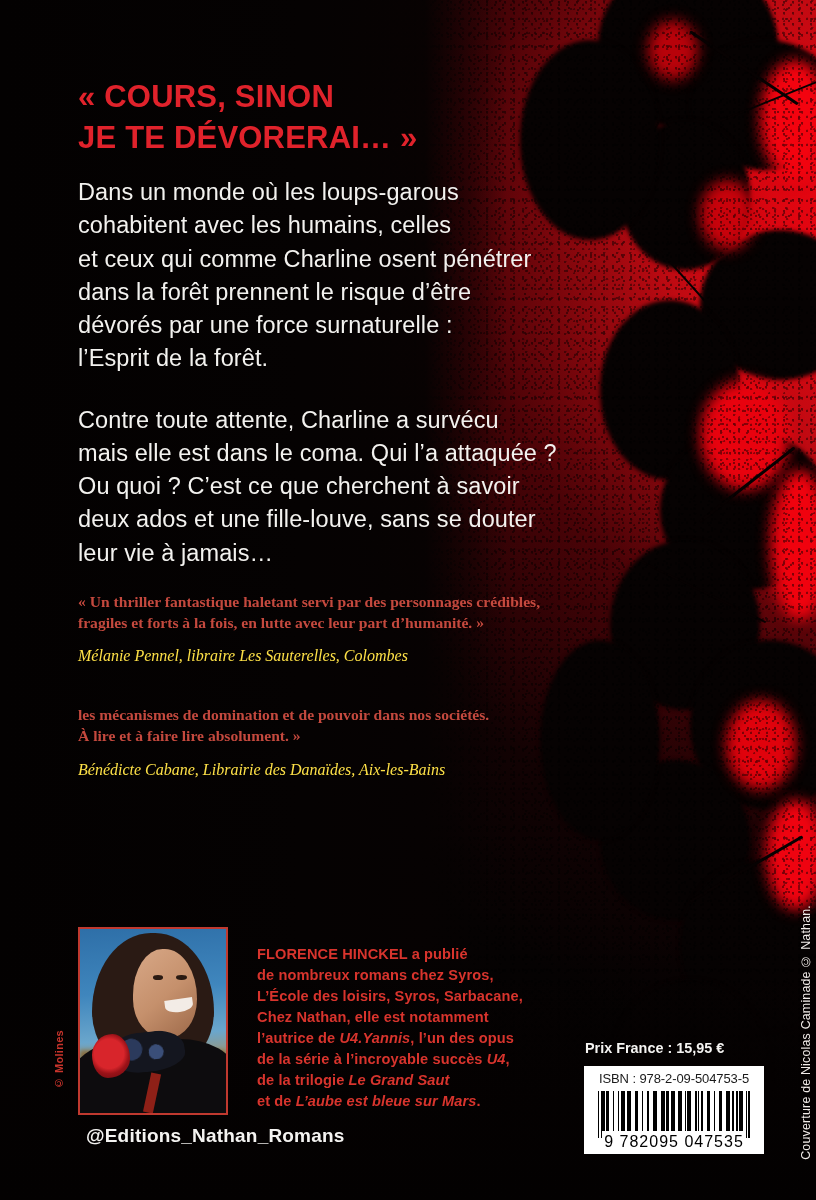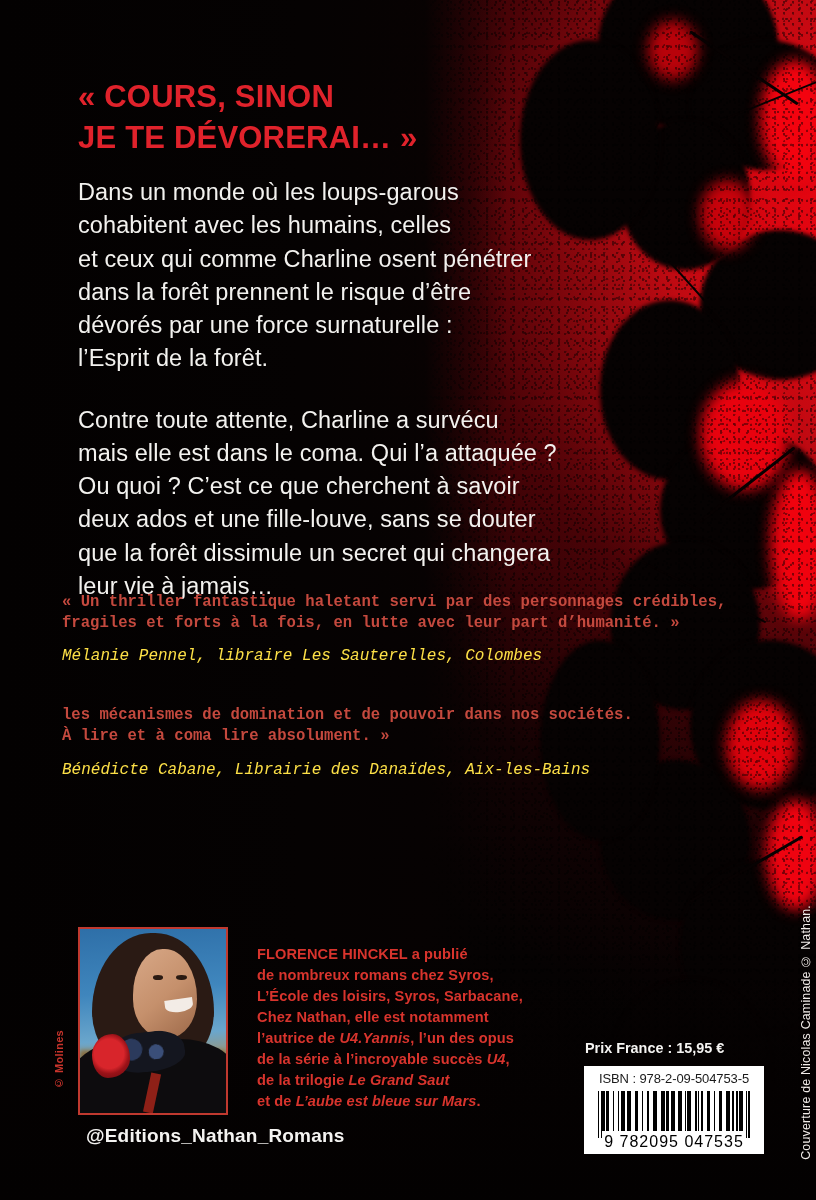--- a/index.html
+++ b/index.html
@@ -111,24 +111,24 @@
     font-weight: 400;
     letter-spacing: 0.1px;
   }
   .blurb p { margin: 0; }
   .blurb p + p { margin-top: 28px; }
   .blurb .ln { display: block; white-space: nowrap; }
 
   
   .quotes {
     position: absolute;
-    left: 62px;
+    left: 78px;
     top: 592px;
     width: 570px;
-    font-family: Liberation Mono, monospace;
+    font-family: Liberation Serif, serif;
   }
   .quote-block + .quote-block { margin-top: 38px; }
   .quote-text {
     color: #c4493e;
     font-size: 15.6px;
     font-weight: 700;
     line-height: 1.33;
   }
   .quote-text .ln { display: block; white-space: nowrap; }
   .quote-src {
@@ -390,37 +390,36 @@
         <span class="ln">et ceux qui comme Charline osent pénétrer</span>
         <span class="ln">dans la forêt prennent le risque d’être</span>
         <span class="ln">dévorés par une force surnaturelle :</span>
         <span class="ln">l’Esprit de la forêt.</span>
       </p>
       <p>
         <span class="ln">Contre toute attente, Charline a survécu</span>
         <span class="ln">mais elle est dans le coma. Qui l’a attaquée ?</span>
         <span class="ln">Ou quoi ? C’est ce que cherchent à savoir</span>
         <span class="ln">deux ados et une fille-louve, sans se douter</span>
-        <span class="ln">que la forêt dissimule un secret qui changera</span>
         <span class="ln">leur vie à jamais…</span>
       </p>
     </div>
 
     <div class="quotes">
       <div class="quote-block">
         <div class="quote-text">
           <span class="ln">« Un thriller fantastique haletant servi par des personnages crédibles,</span>
           <span class="ln">fragiles et forts à la fois, en lutte avec leur part d’humanité. »</span>
         </div>
         <div class="quote-src">Mélanie Pennel, libraire Les Sauterelles, Colombes</div>
       </div>
       <div class="quote-block">
         <div class="quote-text">
           <span class="ln">les mécanismes de domination et de pouvoir dans nos sociétés.</span>
-          <span class="ln">À lire et à coma lire absolument. »</span>
+          <span class="ln">À lire et à faire lire absolument. »</span>
         </div>
         <div class="quote-src">Bénédicte Cabane, Librairie des Danaïdes, Aix-les-Bains</div>
       </div>
     </div>
 
     <div class="photo-credit">© Molines</div>
 
     <div class="author-photo">
       <div class="ph-sky"></div>
       <div class="ph-ground"></div>

